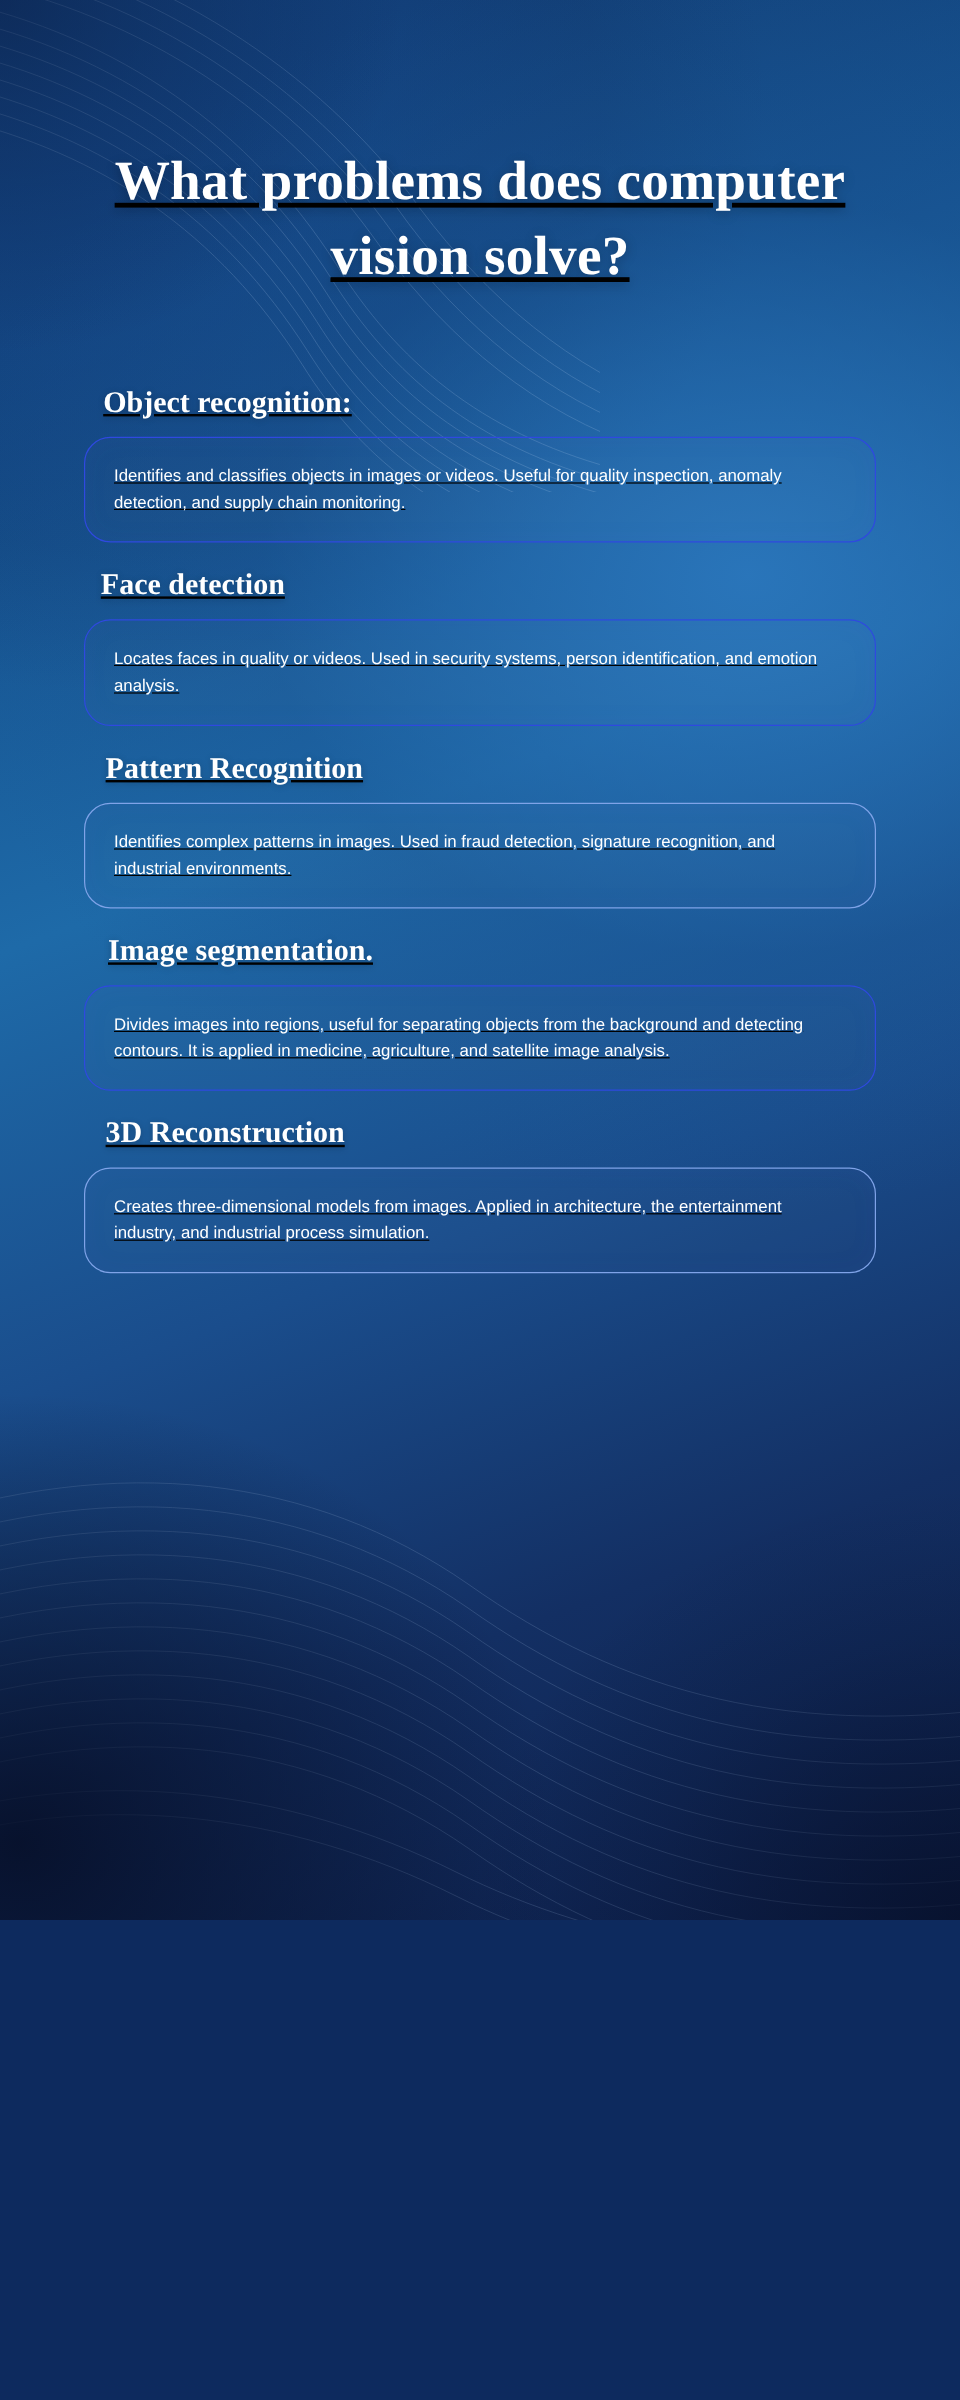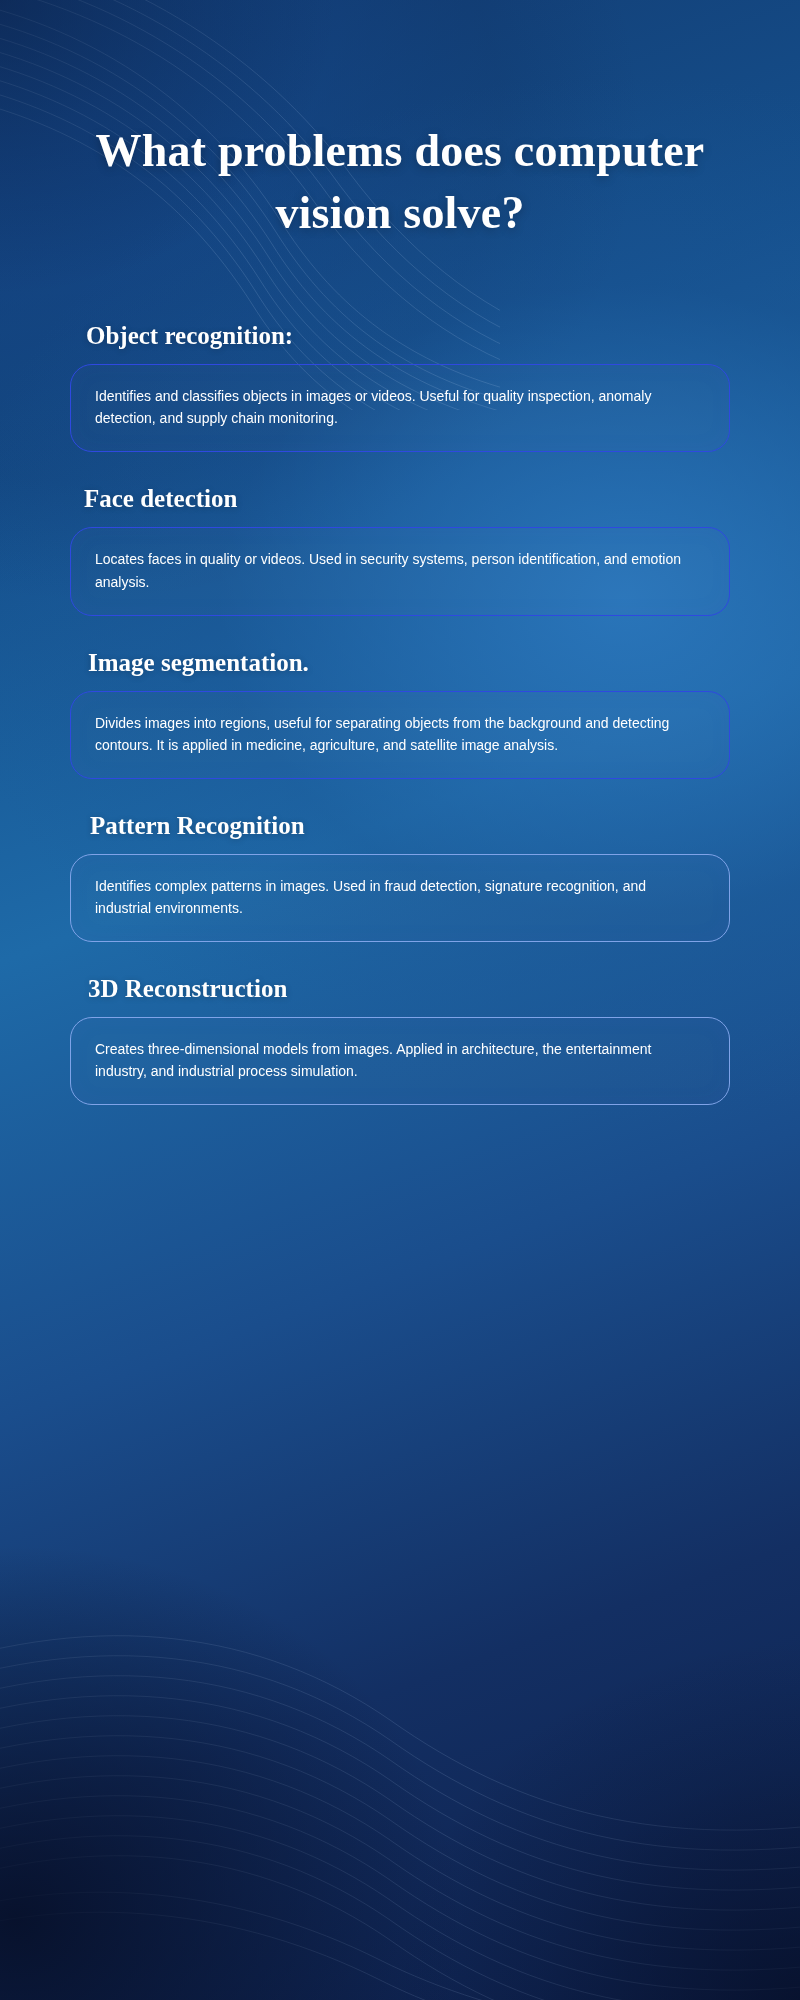--- a/index.html
+++ b/index.html
@@ -10,26 +10,27 @@
     width: 800px;
     height: 2000px;
     overflow: hidden;
     font-family: "Liberation Sans", sans-serif;
     background: #0d2a5e;
   }
 
   #infographic {
     position: relative;
     width: 800px;
-    height: 2000px;
+    height: 1600px;
     overflow: hidden;
     background:
       radial-gradient(ellipse 900px 700px at 78% 30%, rgba(44,120,190,0.85) 0%, rgba(28,86,150,0.35) 45%, rgba(15,45,95,0.0) 75%),
       radial-gradient(ellipse 700px 600px at 10% 6%, rgba(20,70,135,0.9) 0%, rgba(14,45,95,0.2) 60%, rgba(10,30,70,0) 80%),
       linear-gradient(160deg, #123a70 0%, #15508d 22%, #1e6aa8 42%, #1a4d8c 62%, #132f63 80%, #0d1f4a 100%);
+    text-decoration: underline;
   }
 
   
   .vignette {
     position: absolute;
     inset: 0;
     background:
       radial-gradient(ellipse 620px 520px at 2% 96%, rgba(6,14,38,0.88) 0%, rgba(6,14,38,0.35) 45%, rgba(6,14,38,0) 72%),
       radial-gradient(ellipse 520px 460px at 100% 100%, rgba(6,14,38,0.75) 0%, rgba(6,14,38,0.2) 50%, rgba(6,14,38,0) 78%),
       radial-gradient(ellipse 480px 420px at 0% 0%, rgba(9,26,62,0.55) 0%, rgba(9,26,62,0) 70%);
@@ -94,21 +95,21 @@
     font-size: 14px;
     line-height: 1.58;
     background: rgba(255,255,255,0.015);
     box-shadow: inset 0 0 22px rgba(60,90,220,0.06);
   }
   .card.soft {
     border-color: #7fa3e8;
   }
 
   .section { }
-  .section + .section { margin-top: 33px; }
+  .section + .section { margin-top: 22px; }
 
   .card p {
     margin: 0;
   }
 </style>
 </head>
 <body>
 
 <div id="infographic">
 
@@ -164,33 +165,33 @@
       </div>
 
       <div class="section">
         <div class="section-heading">Face detection</div>
         <div class="card">
           <p>Locates faces in quality or videos. Used in security systems, person identification, and emotion analysis.</p>
         </div>
       </div>
 
       <div class="section">
+        <div class="section-heading">Pattern Recognition</div>
+        <div class="card soft">
+          <p>Identifies complex patterns in images. Used in fraud detection, signature recognition, and industrial environments.</p>
+        </div>
+      </div>
+
+      <div class="section">
         <div class="section-heading">Image segmentation.</div>
         <div class="card">
           <p>Divides images into regions, useful for separating objects from the background and detecting contours. It is applied in medicine, agriculture, and satellite image analysis.</p>
         </div>
       </div>
 
-      <div class="section">
-        <div class="section-heading">Pattern Recognition</div>
-        <div class="card soft">
-          <p>Identifies complex patterns in images. Used in fraud detection, signature recognition, and industrial environments.</p>
-        </div>
-      </div>
-
 
       <div class="section">
         <div class="section-heading">3D Reconstruction</div>
         <div class="card soft">
           <p>Creates three-dimensional models from images. Applied in architecture, the entertainment industry, and industrial process simulation.</p>
         </div>
       </div>
 
     </div>
   </div>

